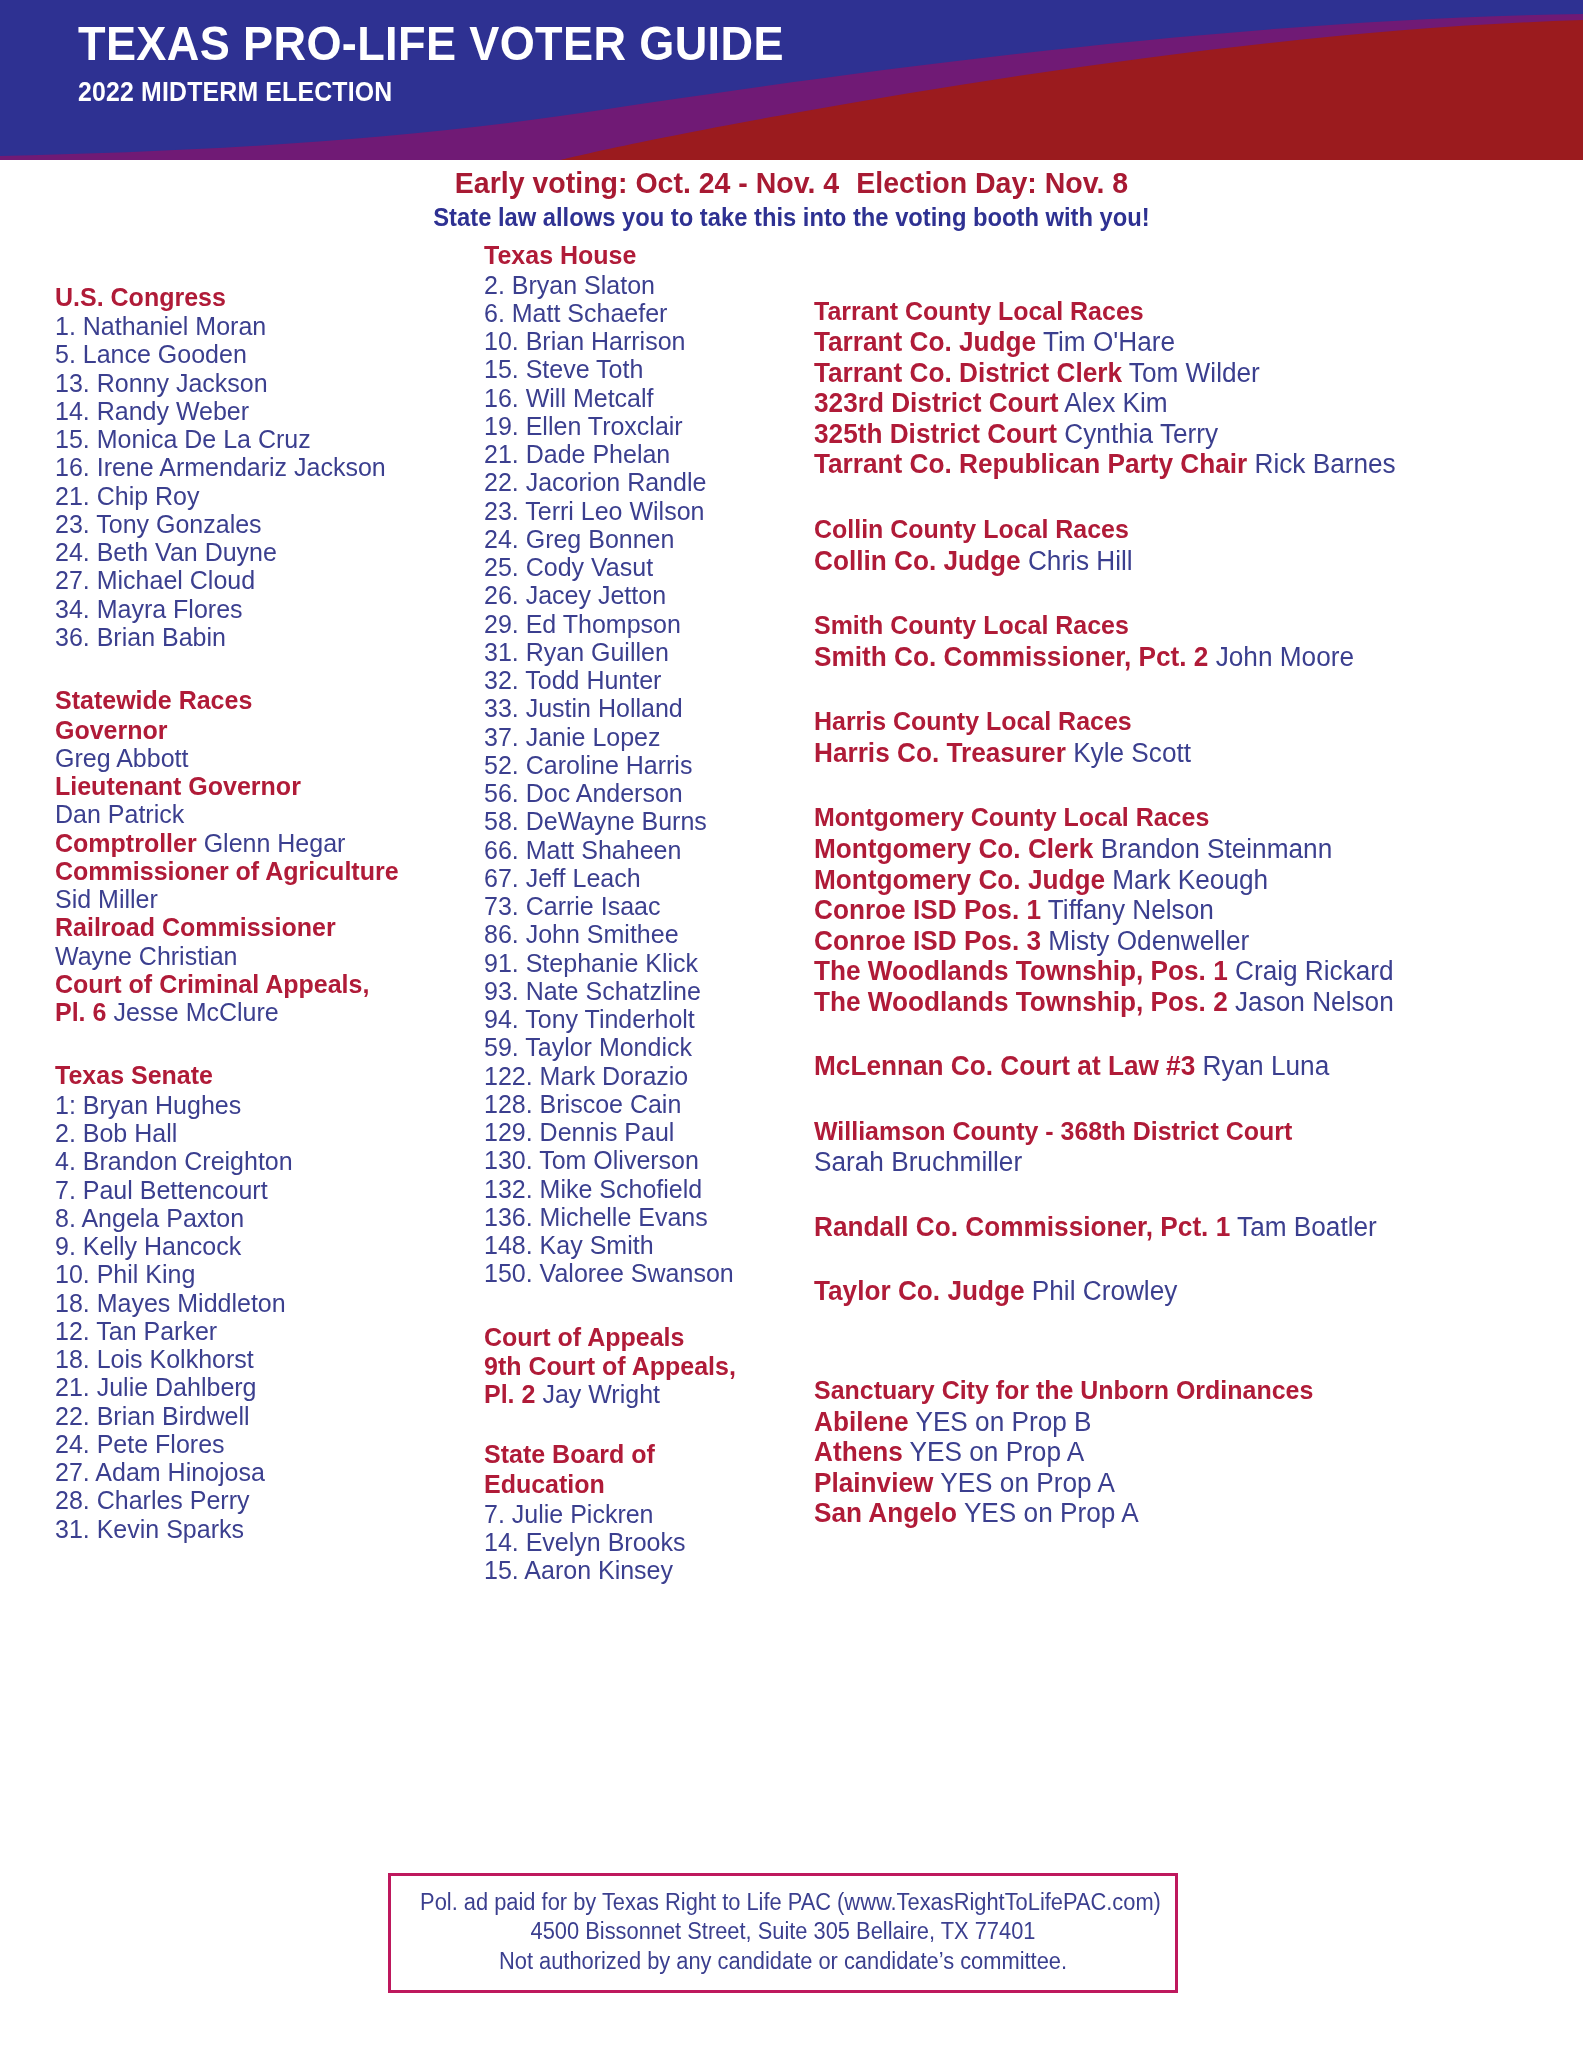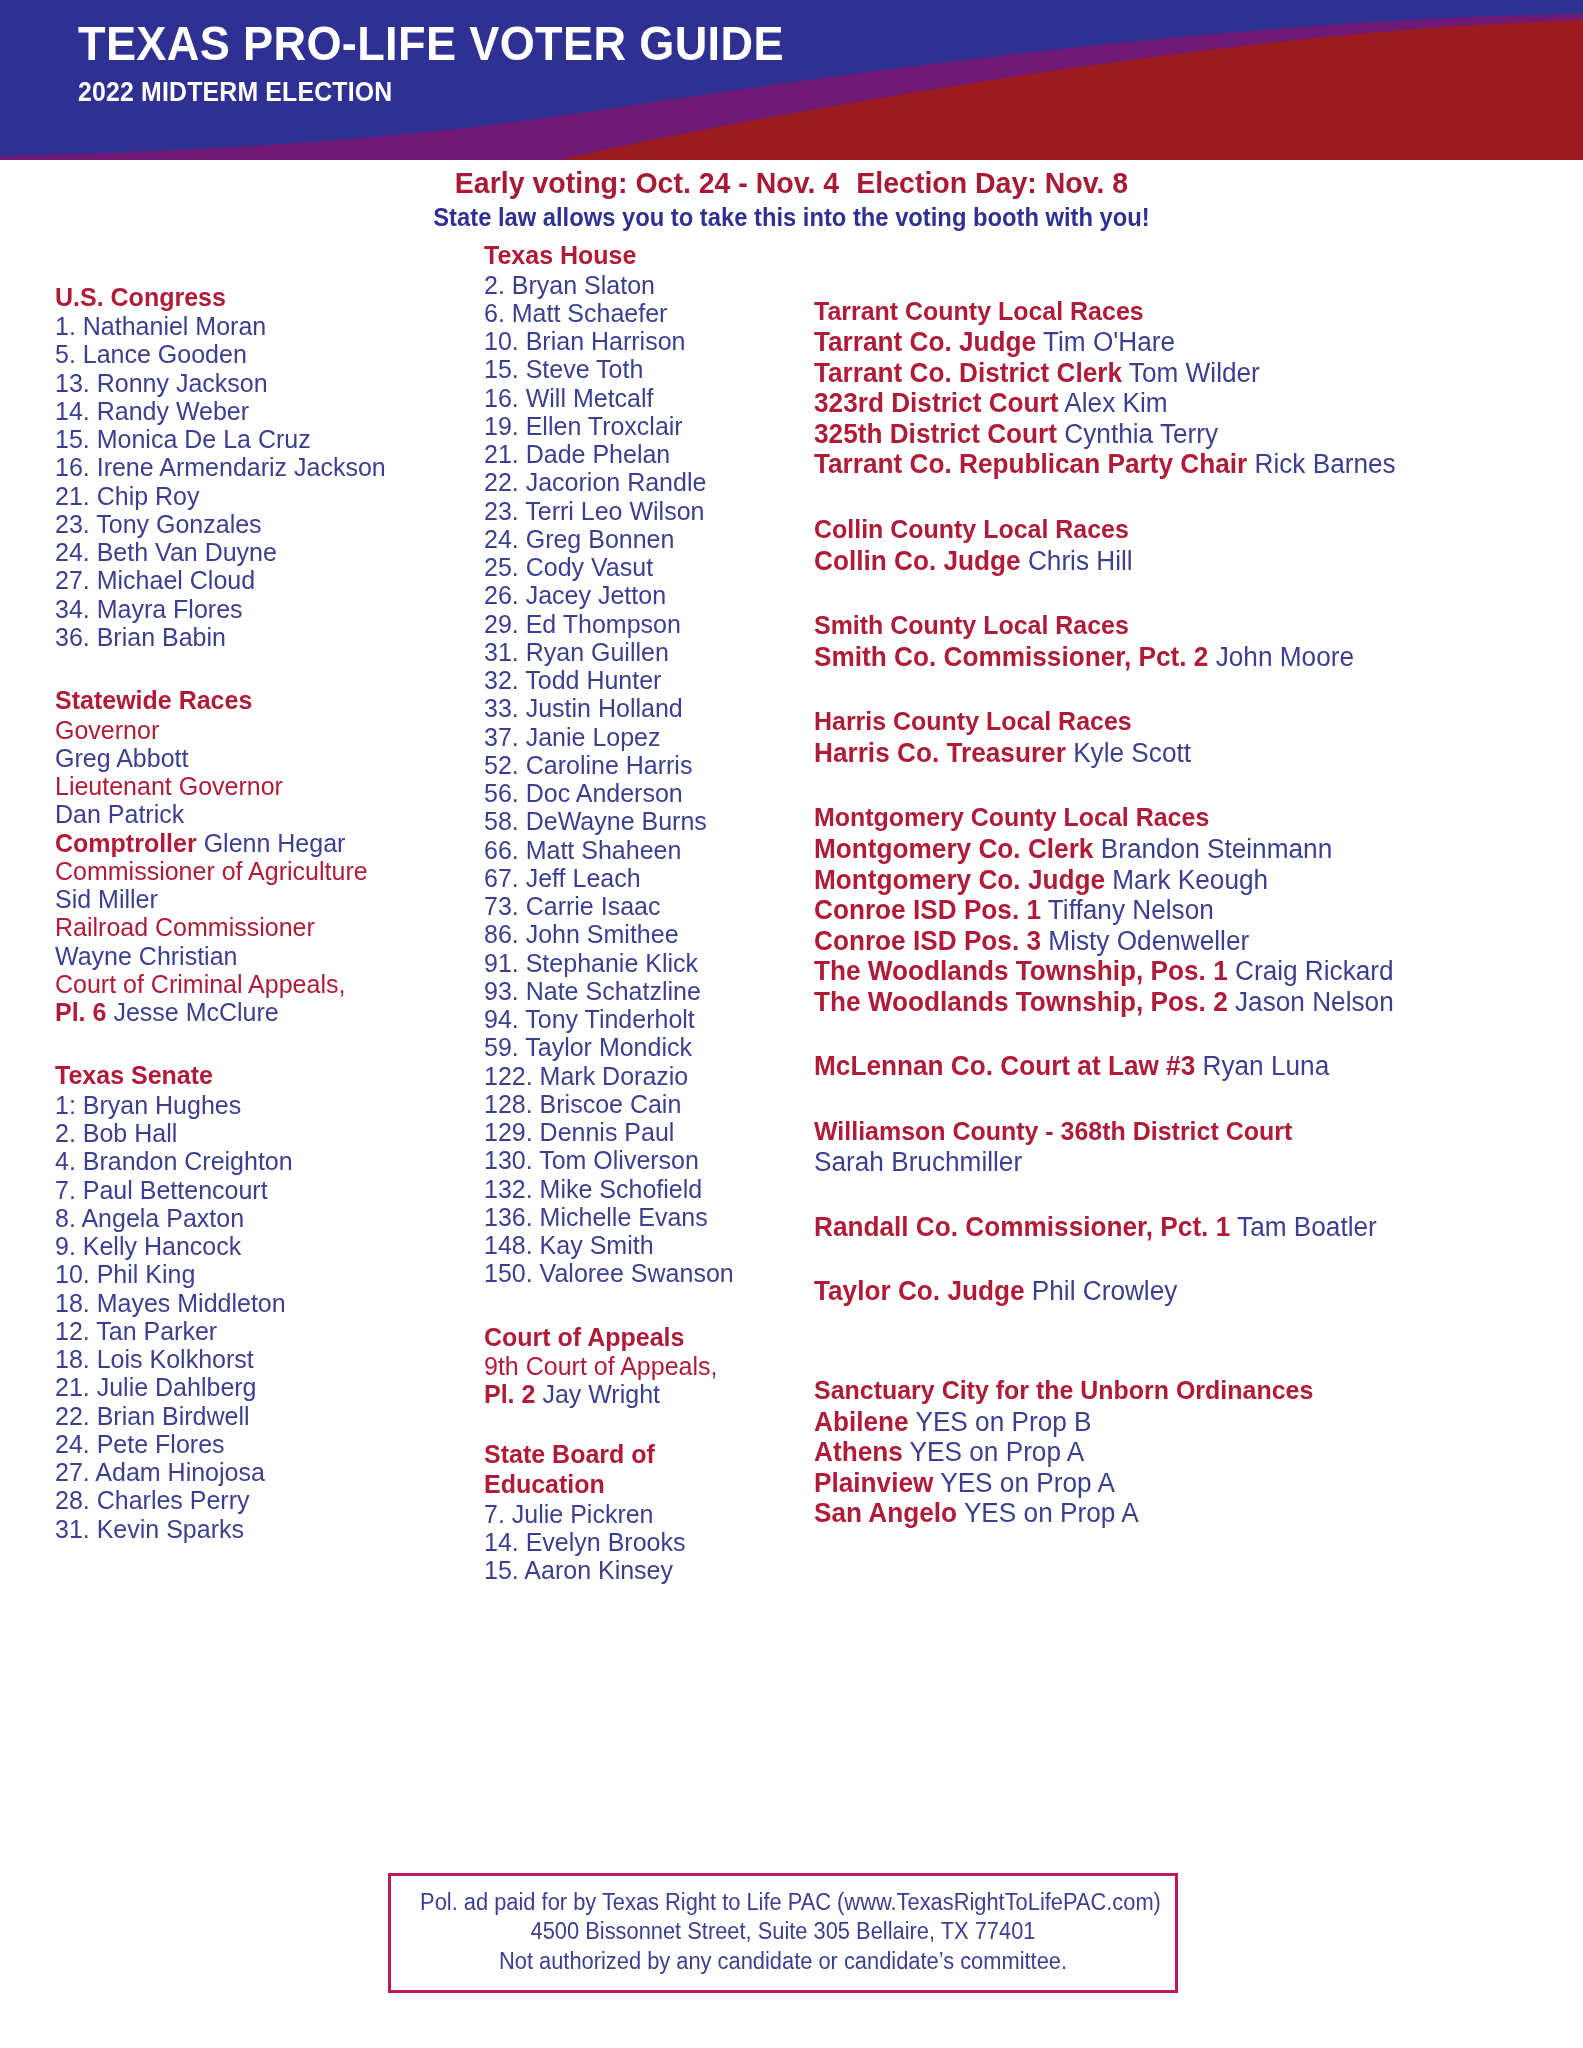--- a/index.html
+++ b/index.html
@@ -143,21 +143,21 @@
   }
   .entry-narrow {
     font-family: "Liberation Sans Narrow", "Liberation Sans", sans-serif;
     font-size: 27px;
     transform: scaleX(0.97);
     transform-origin: left center;
   }
   
   .office-line {
     color: #B01B38;
-    font-weight: 400;
+    font-weight: 700;
     font-size: 25px;
     line-height: 1.13;
     white-space: nowrap;
   }
 
   
   .footer {
     position: absolute;
     left: 388px;
     top: 1873px;

